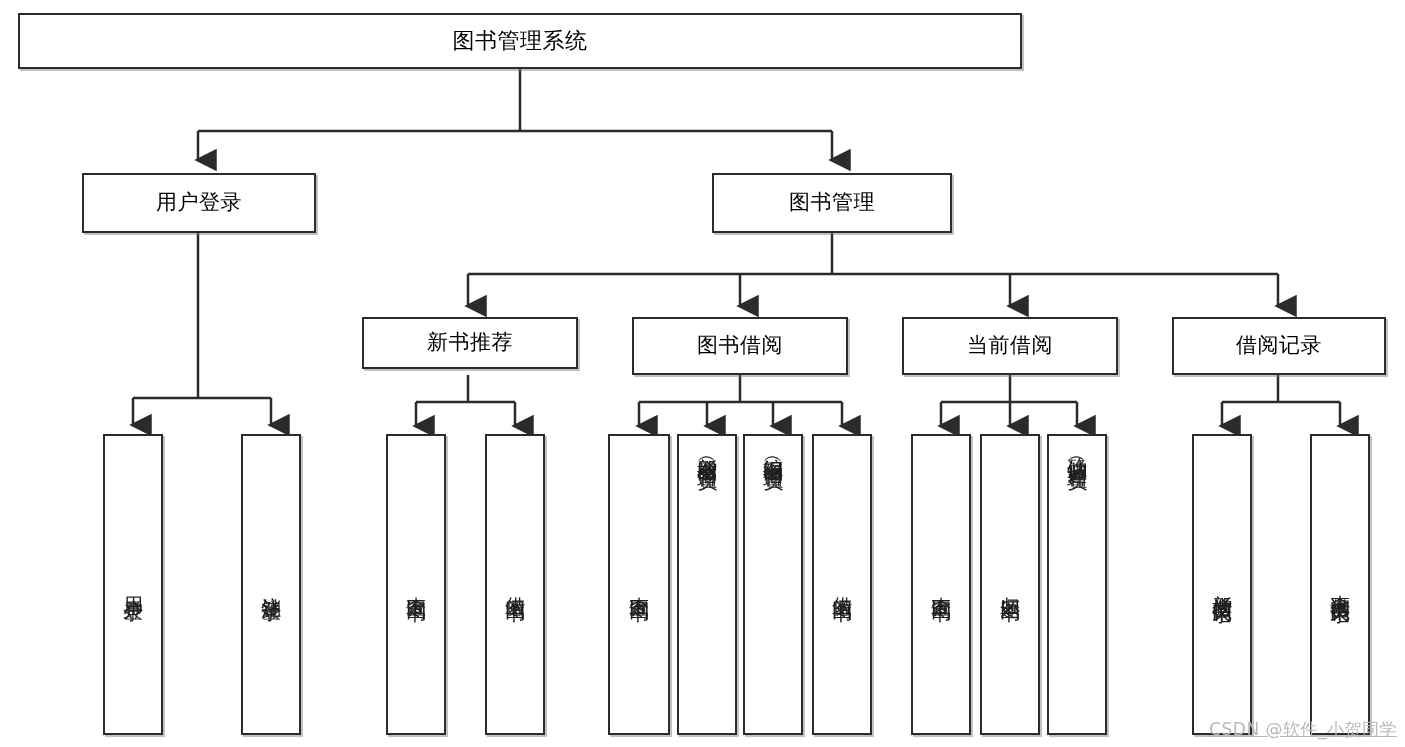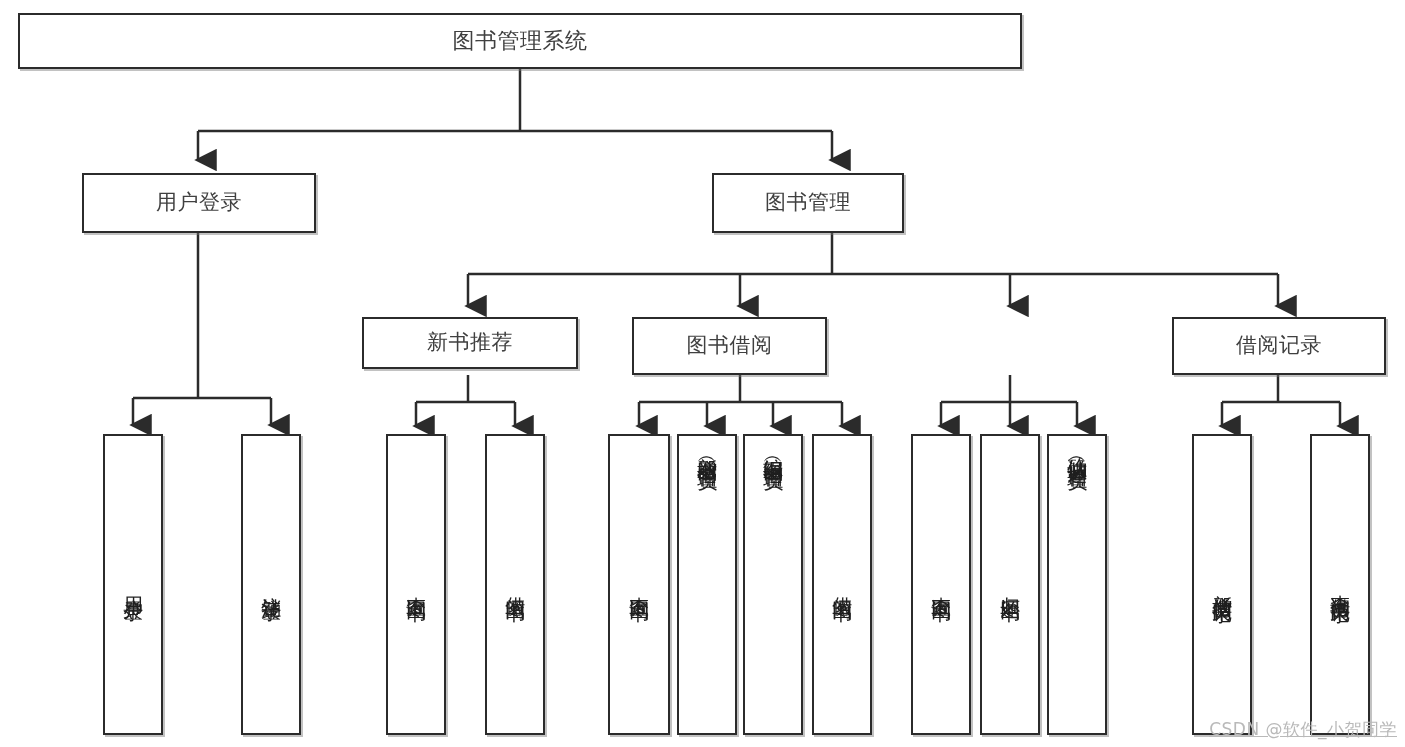--- a/index.html
+++ b/index.html
@@ -30,21 +30,21 @@
     box-sizing: border-box;
     background: #ffffff;
     border: 2px solid #2b2b2b;
     display: flex;
     align-items: center;
     justify-content: center;
     box-shadow: 2px 2px 0 rgba(120,120,120,0.45);
   }
   .node .label-h {
     font-size: 21px;
-    color: #404040;
+    color: #000000;
     letter-spacing: 0.5px;
     line-height: 1.2;
     white-space: nowrap;
   }
   .node.root .label-h { font-size: 22px; }
   .node.leaf {
     align-items: flex-start;
     justify-content: center;
     padding-top: 0;
   }
@@ -134,32 +134,35 @@
   </svg>
 
   <div class="node root" style="left:18px; top:13px; width:1004px; height:56px;">
     <span class="label-h">图书管理系统</span>
   </div>
 
   <div class="node" style="left:82px; top:173px; width:234px; height:60px;">
     <span class="label-h">用户登录</span>
   </div>
 
-  <div class="node" style="left:712px; top:173px; width:192px; height:60px;">
+  <div class="node" style="left:712px; top:173px; width:240px; height:60px;">
     <span class="label-h">图书管理</span>
   </div>
 
   <div class="node" style="left:362px; top:317px; width:216px; height:52px;">
     <span class="label-h">新书推荐</span>
   </div>
 
-  <div class="node" style="left:632px; top:317px; width:195px; height:58px;">
+  <div class="node" style="left:632px; top:317px; width:216px; height:58px;">
     <span class="label-h">图书借阅</span>
   </div>
 
+  <div class="node" style="left:902px; top:317px; width:216px; height:58px;">
+    <span class="label-h">当前借阅</span>
+  </div>
 
   <div class="node" style="left:1172px; top:317px; width:214px; height:58px;">
     <span class="label-h">借阅记录</span>
   </div>
 
   <div class="node leaf" style="left:103px; top:434px; width:60px; height:301px;">
     <div class="leafwrap">
       <span class="label-v">用户登录</span>
     </div>
   </div>

